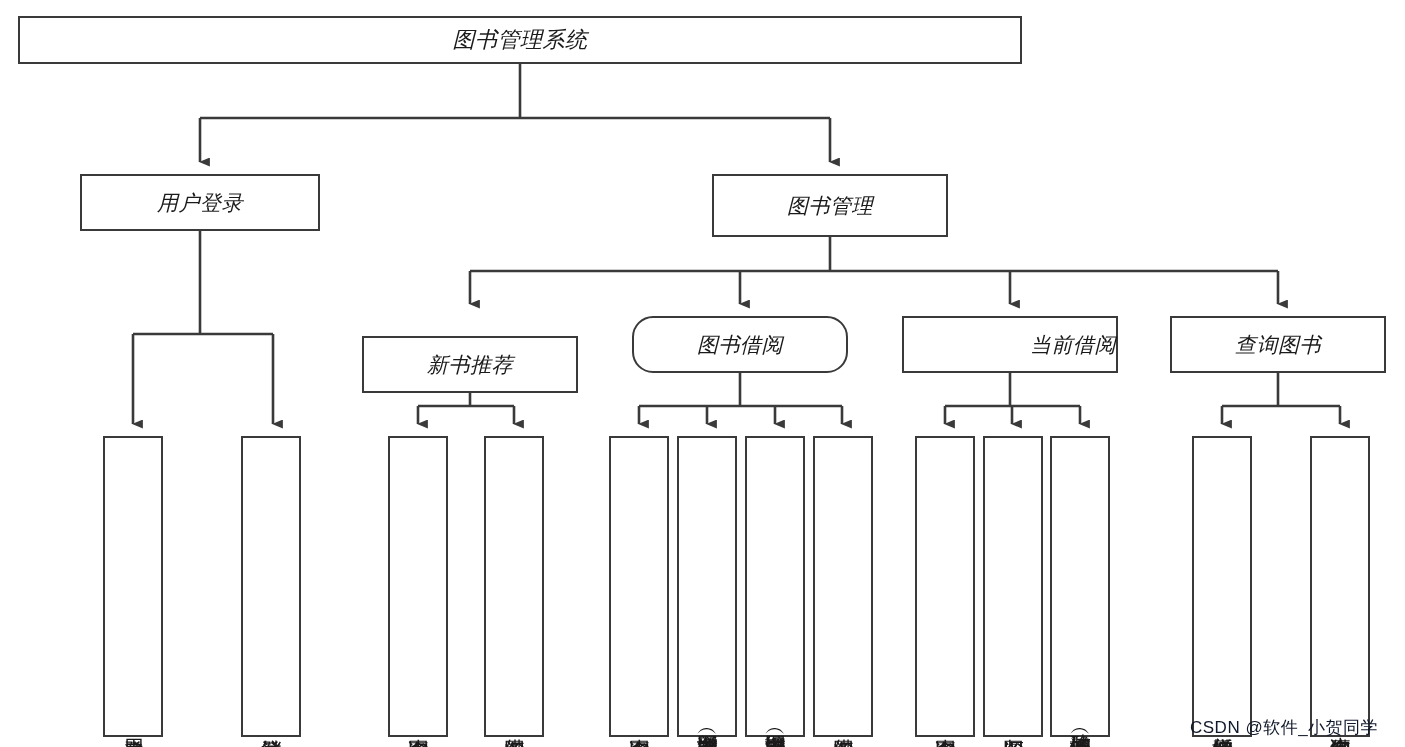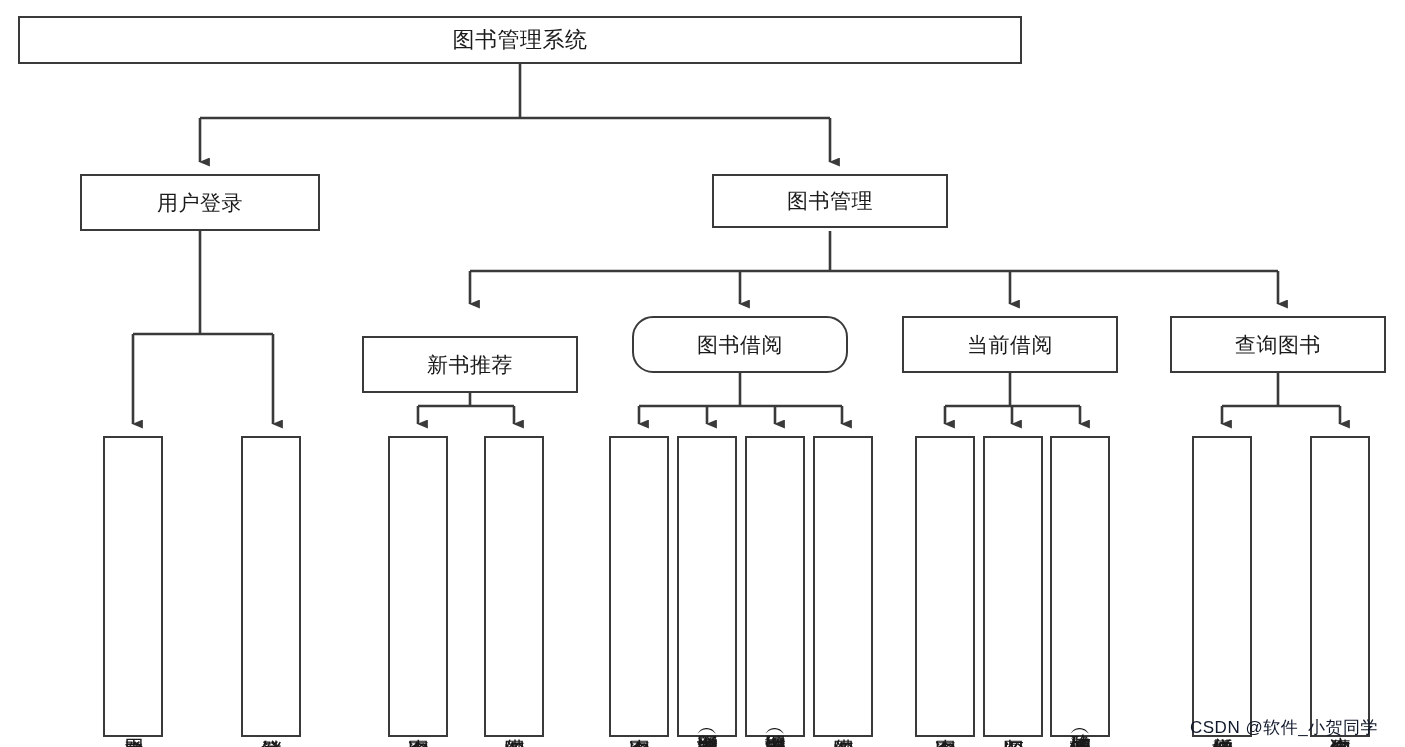--- a/index.html
+++ b/index.html
@@ -33,20 +33,21 @@
     border: 2px solid #3a3a3a;
     display: flex;
     align-items: center;
     justify-content: center;
     color: #1a1a1a;
   }
   .node.h {
     font-size: 21px;
     letter-spacing: 0.5px;
     line-height: 1.1;
+    font-style: italic;
   }
   .node.root {
     font-size: 22px;
   }
   .node.leaf {
     align-items: flex-end;
     justify-content: center;
     padding-bottom: 9px;
   }
   .vtext {
@@ -121,31 +122,31 @@
     </g>
   </svg>
 
   <div class="node h root" style="left:18px; top:16px; width:1004px; height:48px;">
     <span>图书管理系统</span>
   </div>
 
   <div class="node h" style="left:80px; top:174px; width:240px; height:57px;">
     <span>用户登录</span>
   </div>
-  <div class="node h" style="left:712px; top:174px; width:236px; height:54px;">
+  <div class="node h" style="left:712px; top:174px; width:236px; height:63px;">
     <span>图书管理</span>
   </div>
 
   <div class="node h" style="left:362px; top:336px; width:216px; height:57px;">
     <span>新书推荐</span>
   </div>
   <div class="node h" style="left:632px; top:316px; width:216px; height:57px;border-radius:21px;">
     <span>图书借阅</span>
   </div>
-  <div class="node h" style="left:902px; top:316px; width:216px; height:57px;">
+  <div class="node h" style="left:902px; top:316px; width:216px; height:57px;justify-content:flex-end;">
     <span>当前借阅</span>
   </div>
   <div class="node h" style="left:1170px; top:316px; width:216px; height:57px;">
     <span>查询图书</span>
   </div>
 
   <div class="node leaf" style="left:103px; top:436px; width:60px; height:301px;">
     <span class="vtext">用户登录</span>
   </div>
   <div class="node leaf" style="left:241px; top:436px; width:60px; height:301px;">

